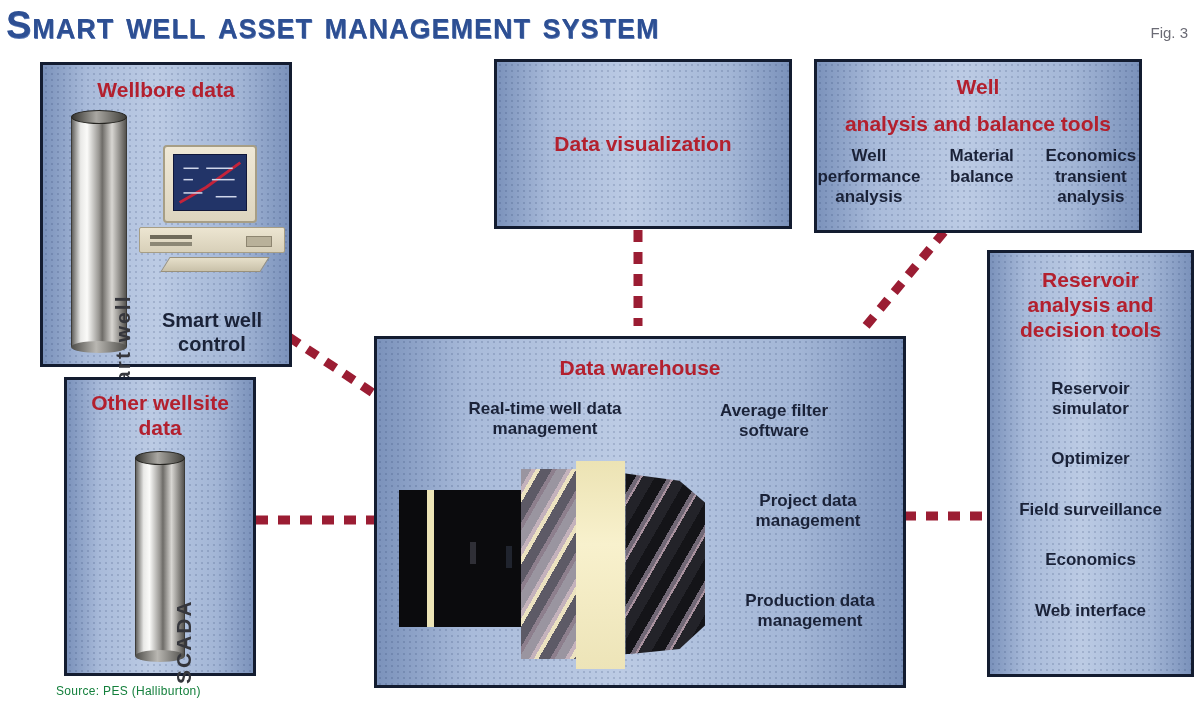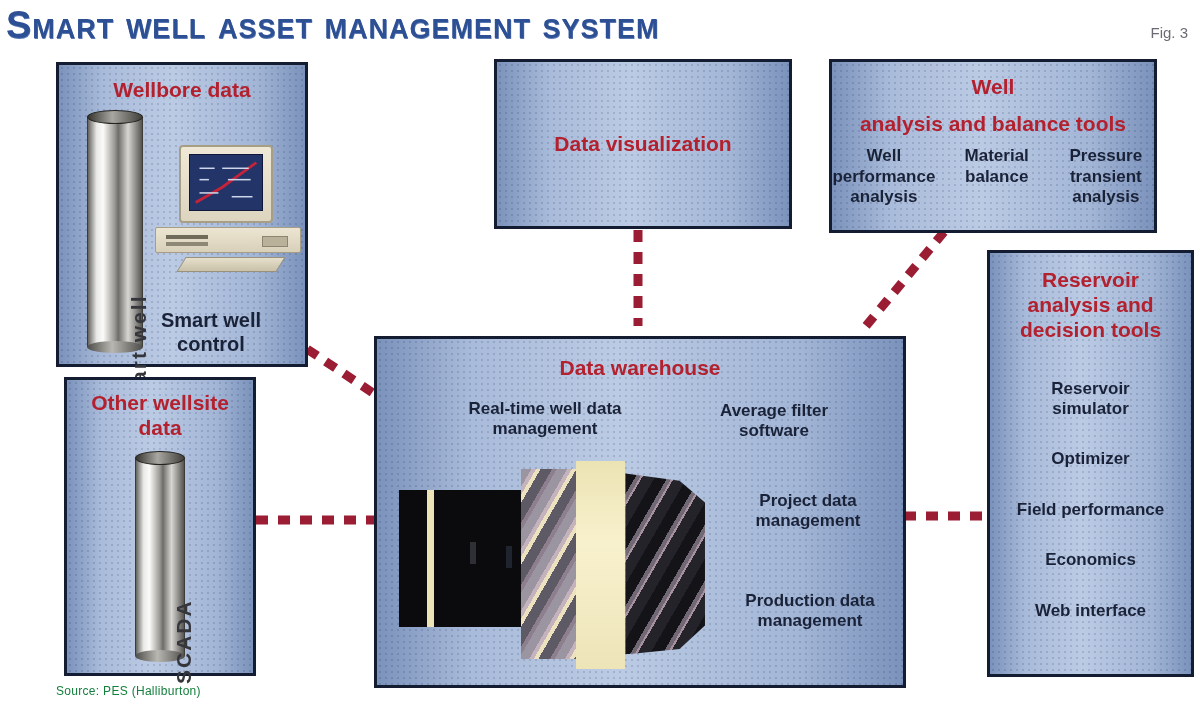--- a/index.html
+++ b/index.html
@@ -32,21 +32,21 @@
   }
   .box-title {
     color: #b3202e; font-weight: bold; font-size: 21px;
     text-align: center; line-height: 1.2;
   }
   .item-text {
     color: #1a2238; font-weight: bold; font-size: 17px;
     text-align: center; line-height: 1.2;
   }
   
-  .wellbore { left: 40px; top: 62px; width: 252px; height: 305px; margin-left: 16px; }
+  .wellbore { left: 40px; top: 62px; width: 252px; height: 305px; }
   .wellbore .box-title { margin-top: 12px; }
   .cylinder {
     position: absolute;
     background: linear-gradient(90deg, #63625f 0%, #e9e9e7 16%, #fbfbf9 28%, #989692 50%, #6e6c68 56%, #d8d6d2 74%, #55534f 100%);
     border-left: 1px solid #3c3b38; border-right: 1px solid #3c3b38;
   }
   .cylinder .cap {
     position: absolute; left: -1px; right: -1px; top: -7px; height: 14px;
     border-radius: 50%;
     background: linear-gradient(90deg, #35342f, #a9a7a2 45%, #403f3a);
@@ -88,26 +88,26 @@
   }
   .sysunit::after {
     content: ""; position: absolute; right: 12px; top: 8px; width: 24px; height: 9px;
     background: #b9b19a; border: 1px solid #8d8570;
   }
   .keyboard {
     position: absolute; left: 26px; top: 112px; width: 100px; height: 15px;
     background: linear-gradient(180deg,#e6dfca,#c9c1a9); border: 1px solid #9a917b;
     transform: skewX(-32deg);
   }
-  .wb-control-label { position: absolute; left: 69px; bottom: 8px; width: 166px; font-size: 20px; }
+  .wb-control-label { position: absolute; left: 86px; bottom: 8px; width: 166px; font-size: 20px; }
   
   .dataviz { left: 494px; top: 59px; width: 298px; height: 170px;
     display: flex; align-items: center; justify-content: center; }
   
-  .wellanalysis { left: 814px; top: 59px; width: 328px; height: 174px; margin-left: 15px; }
+  .wellanalysis { left: 814px; top: 59px; width: 328px; height: 174px; }
   .wellanalysis .box-title { margin-top: 12px; }
   .wa-cols { display: flex; justify-content: space-between; gap: 22px; margin-top: 10px; }
   .wa-col-1 { width: 112px; } .wa-col-2 { width: 84px; } .wa-col-3 { width: 104px; }
   
   .warehouse { left: 374px; top: 336px; width: 532px; height: 352px; }
   .warehouse .box-title { margin-top: 16px; }
   .dw-realtime { position: absolute; left: 48px; top: 60px; width: 240px; }
   .dw-average { position: absolute; left: 332px; top: 62px; width: 130px; }
   .dw-project { position: absolute; left: 356px; top: 152px; width: 150px; }
   .dw-production { position: absolute; left: 348px; top: 252px; width: 170px; }
@@ -195,21 +195,21 @@
   <div class="box dataviz">
     <div class="box-title">Data visualization</div>
   </div>
 
   <div class="box wellanalysis">
     <div class="box-title">Well</div>
     <div class="box-title">analysis and balance tools</div>
     <div class="wa-cols">
       <div class="item-text wa-col-1">Well performance analysis</div>
       <div class="item-text wa-col-2">Material balance</div>
-      <div class="item-text wa-col-3">Pressure transient analysis</div>
+      <div class="item-text wa-col-3">Economics transient analysis</div>
     </div>
   </div>
 
   <div class="box warehouse">
     <div class="box-title">Data warehouse</div>
     <div class="item-text dw-realtime">Real-time well data management</div>
     <div class="item-text dw-project">Project data management</div>
     <div class="item-text dw-average">Average filter software</div>
     <div class="item-text dw-production">Production data management</div>
     <div class="server">
@@ -227,21 +227,21 @@
       <div class="cap-bottom"></div>
       <span class="vlabel">SCADA</span>
     </div>
   </div>
 
   <div class="box reservoir">
     <div class="box-title">Reservoir analysis and decision tools</div>
     <div class="rv-items">
       <div class="item-text">Reservoir simulator</div>
       <div class="item-text">Optimizer</div>
-      <div class="item-text">Field performance</div>
+      <div class="item-text">Field surveillance</div>
       <div class="item-text">Economics</div>
       <div class="item-text">Web interface</div>
     </div>
   </div>
 
   <div class="source-label">Source: PES (Halliburton)</div>
 
 </div>
 
 </body></html>

